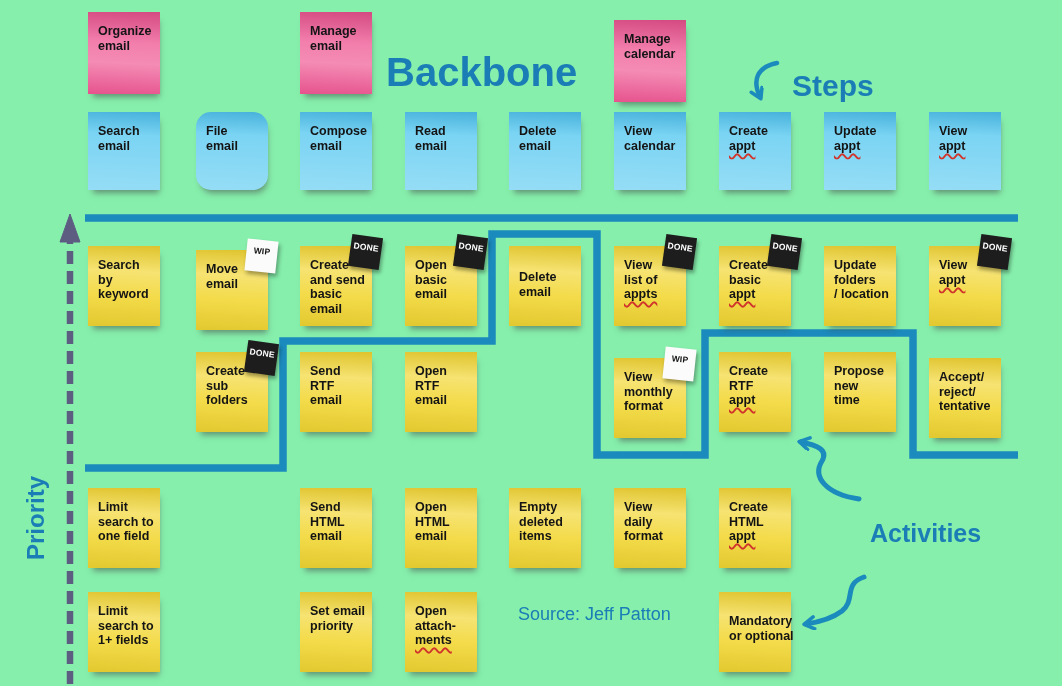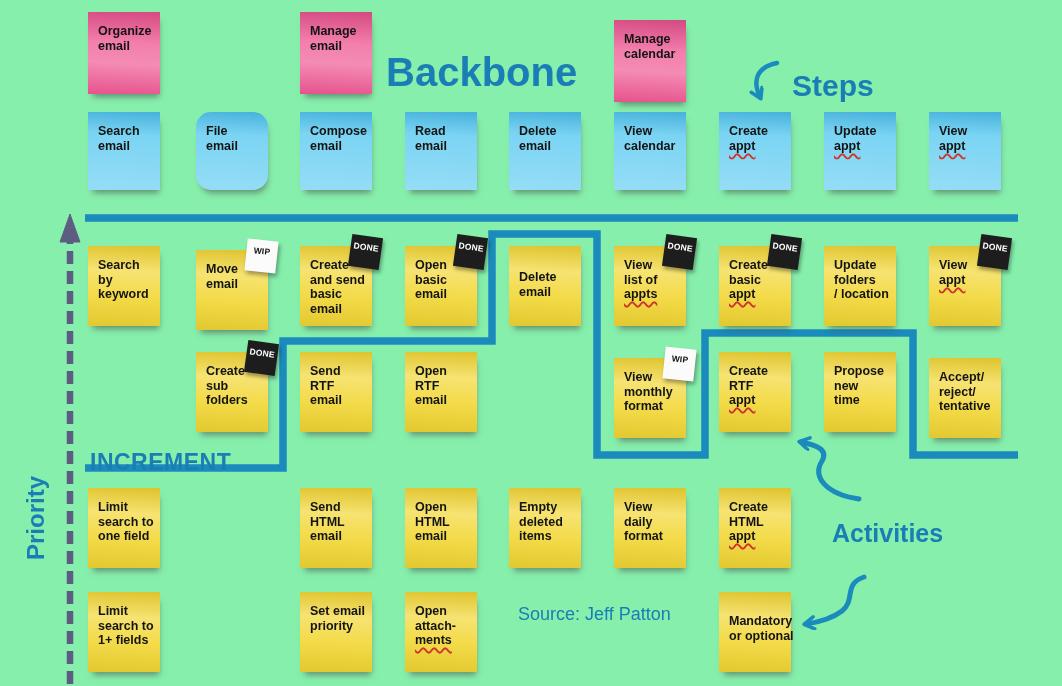--- a/index.html
+++ b/index.html
@@ -27,21 +27,21 @@
        font-size:8.5px;font-weight:bold;text-align:center;padding-top:4px;letter-spacing:.2px;
        box-shadow:2px 3px 4px rgba(0,0,0,.35);}
   .tag.done{background:var(--done-tag-bg,#1d1d1d);color:var(--done-tag-text,#fff);transform:rotate(8deg);}
   .tag.wip{background:var(--wip-tag-bg,#fbfbfb);color:var(--wip-tag-text,#111);transform:rotate(6deg);}
 
   
   .blue-label{position:absolute;color:var(--blue-accent,#1a7db6);font-weight:bold;white-space:nowrap;margin-top:12px;}
   #backbone-title{left:386px;top:38px;font-size:40px;}
   #steps-label{left:792px;top:57px;font-size:30px;}
   #increment-label{left:90px;top:437px;font-size:23px;letter-spacing:.5px;}
-  #activities-label{left:832px;top:507px;font-size:25px;}
+  #activities-label{left:870px;top:507px;font-size:25px;}
   #activities-sub{left:832px;top:539px;font-size:24px;font-weight:normal;}
   #activities-sub .b{font-weight:bold;}
   #priority-label{left:22px;top:452px;height:96px;font-size:24px;
                   writing-mode:vertical-rl;transform:rotate(180deg);}
   .source{position:absolute;left:518px;color:var(--blue-accent,#1a7db6);font-size:18px;}
   #source-1{top:604px;} #source-2{top:638px;}
 
   .line{stroke:var(--line-blue,#1b8abc);fill:none;}
   .parrow{stroke:var(--priority-arrow,#5d5d82);}
 </style>
@@ -248,17 +248,16 @@
         <path d="M2,1 L12,7 L2,13" fill="none" stroke="#1b8abc" stroke-width="3.5" stroke-linecap="round" stroke-linejoin="round"></path>
       </marker>
     </defs>
     <path class="line" stroke-width="4.5" d="M 777,63 C 757,67 752,80 760,97" marker-end="url(#vhead)" stroke-linecap="round"></path>
     <path class="line" stroke-width="5" d="M 859,499 C 826,494 812,477 822,461 C 829,449 815,445 801,442" marker-end="url(#vhead)" stroke-linecap="round"></path>
     <path class="line" stroke-width="5" d="M 864,577 C 843,584 856,600 842,611 C 834,617 820,622 806,624" marker-end="url(#vhead)" stroke-linecap="round"></path>
   </svg>
 
   <div class="blue-label" id="backbone-title">Backbone</div>
   <div class="blue-label" id="steps-label">Steps</div>
-  <div class="blue-label" id="increment-label">INCREMENT</div>
   <div class="blue-label" id="priority-label">Priority</div>
   <div class="blue-label" id="activities-label">Activities</div>
   <div class="source" id="source-1">Source: Jeff Patton</div>
 </div>
 
 </body></html>

